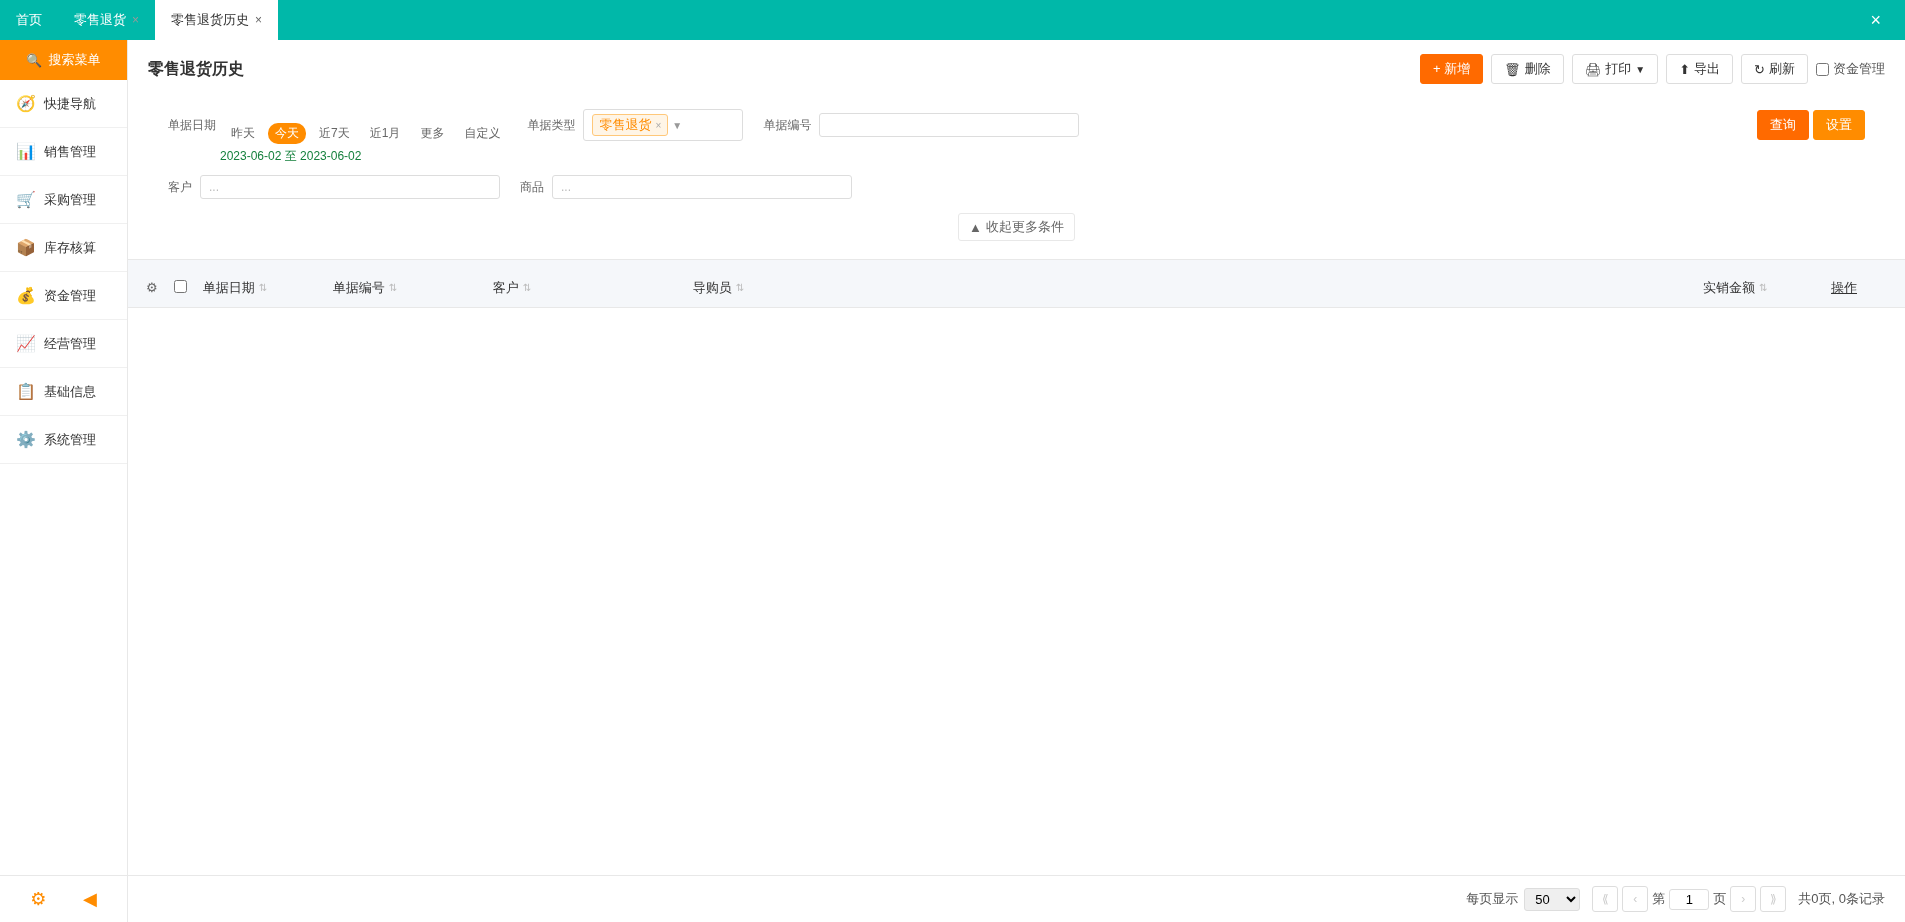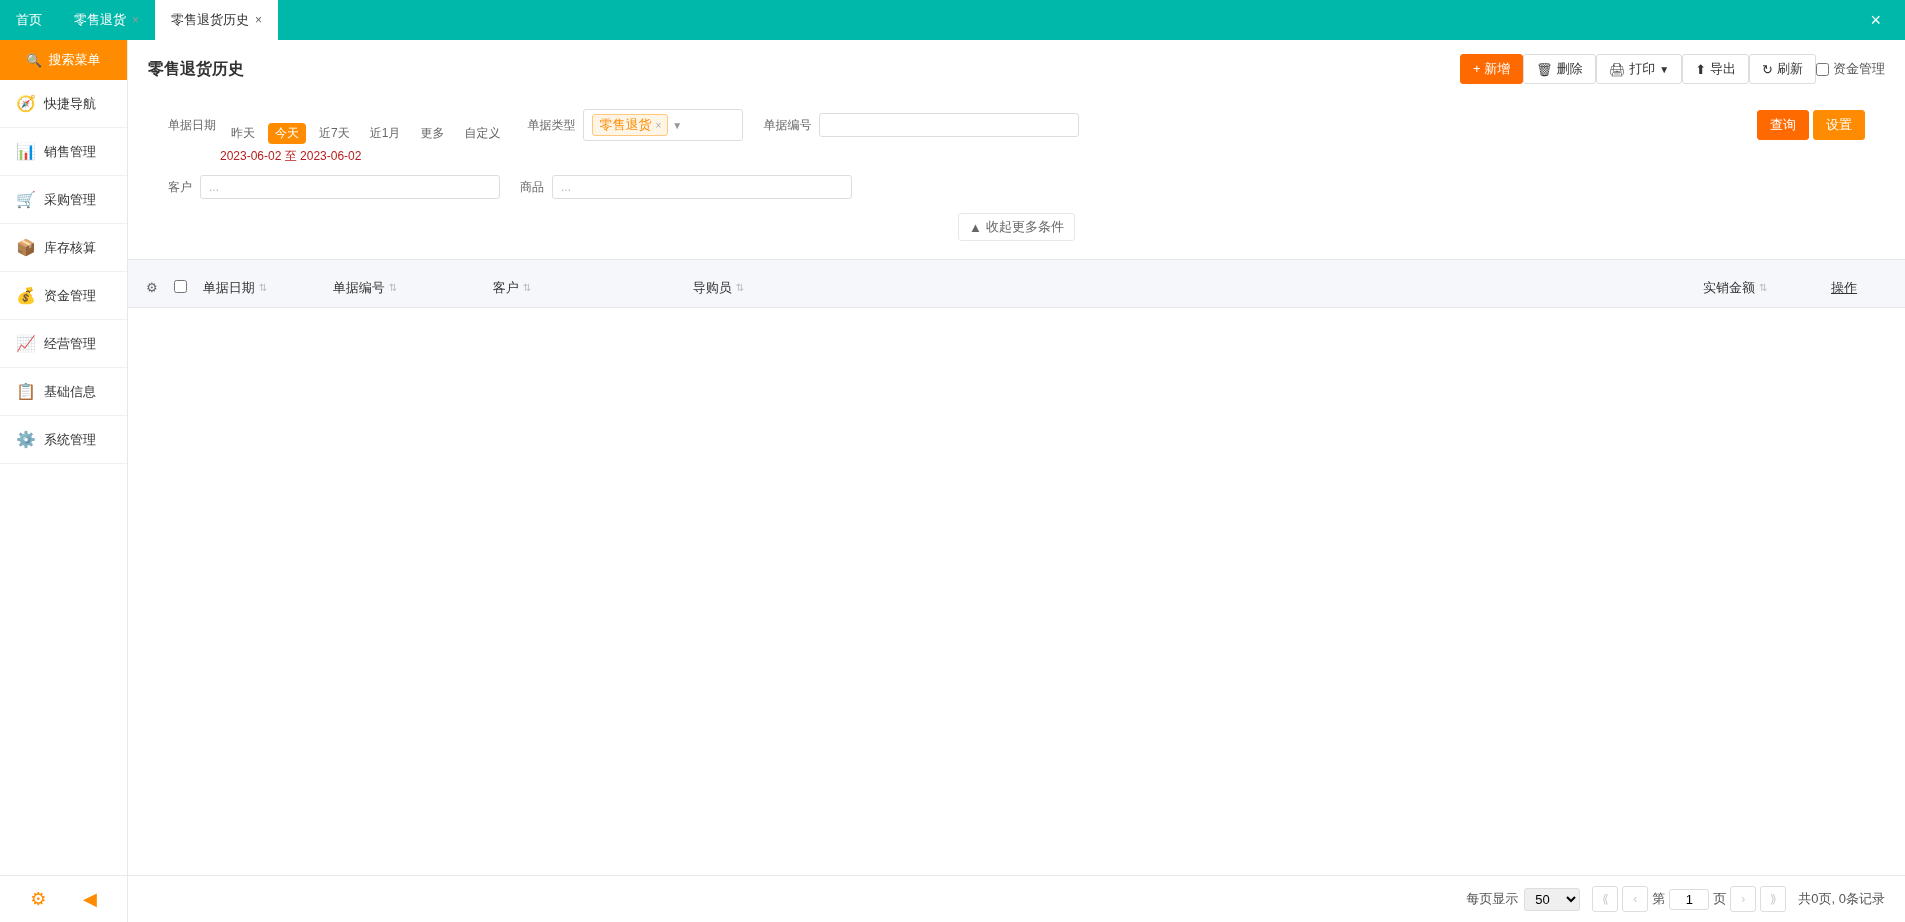--- a/index.html
+++ b/index.html
@@ -128,20 +128,21 @@
       margin-bottom: 12px;
     }
     .page-title {
       font-size: 16px;
       font-weight: bold;
       color: #333;
     }
     .page-actions {
       display: flex;
       align-items: center;
+      gap: 8px;
     }
     .btn {
       display: flex;
       align-items: center;
       gap: 4px;
       padding: 5px 12px;
       border-radius: 3px;
       cursor: pointer;
       font-size: 13px;
       border: 1px solid #ddd;
@@ -195,25 +196,25 @@
       cursor: pointer;
       font-size: 12px;
       color: #666;
       border: none;
       background: transparent;
       margin-top: 17px;
     }
     .date-btn.active {
       background: #ff8c00;
       color: #fff;
-      border-radius: 4px;
+      border-radius: 10px;
     }
     .date-range {
       font-size: 12px;
-      color: #b91c1c;
+      color: #15803d;
       margin-top: 12px;
     }
     .filter-select {
       display: flex;
       align-items: center;
       border: 1px solid #ddd;
       border-radius: 3px;
       padding: 4px 8px;
       min-width: 160px;
       cursor: pointer;

